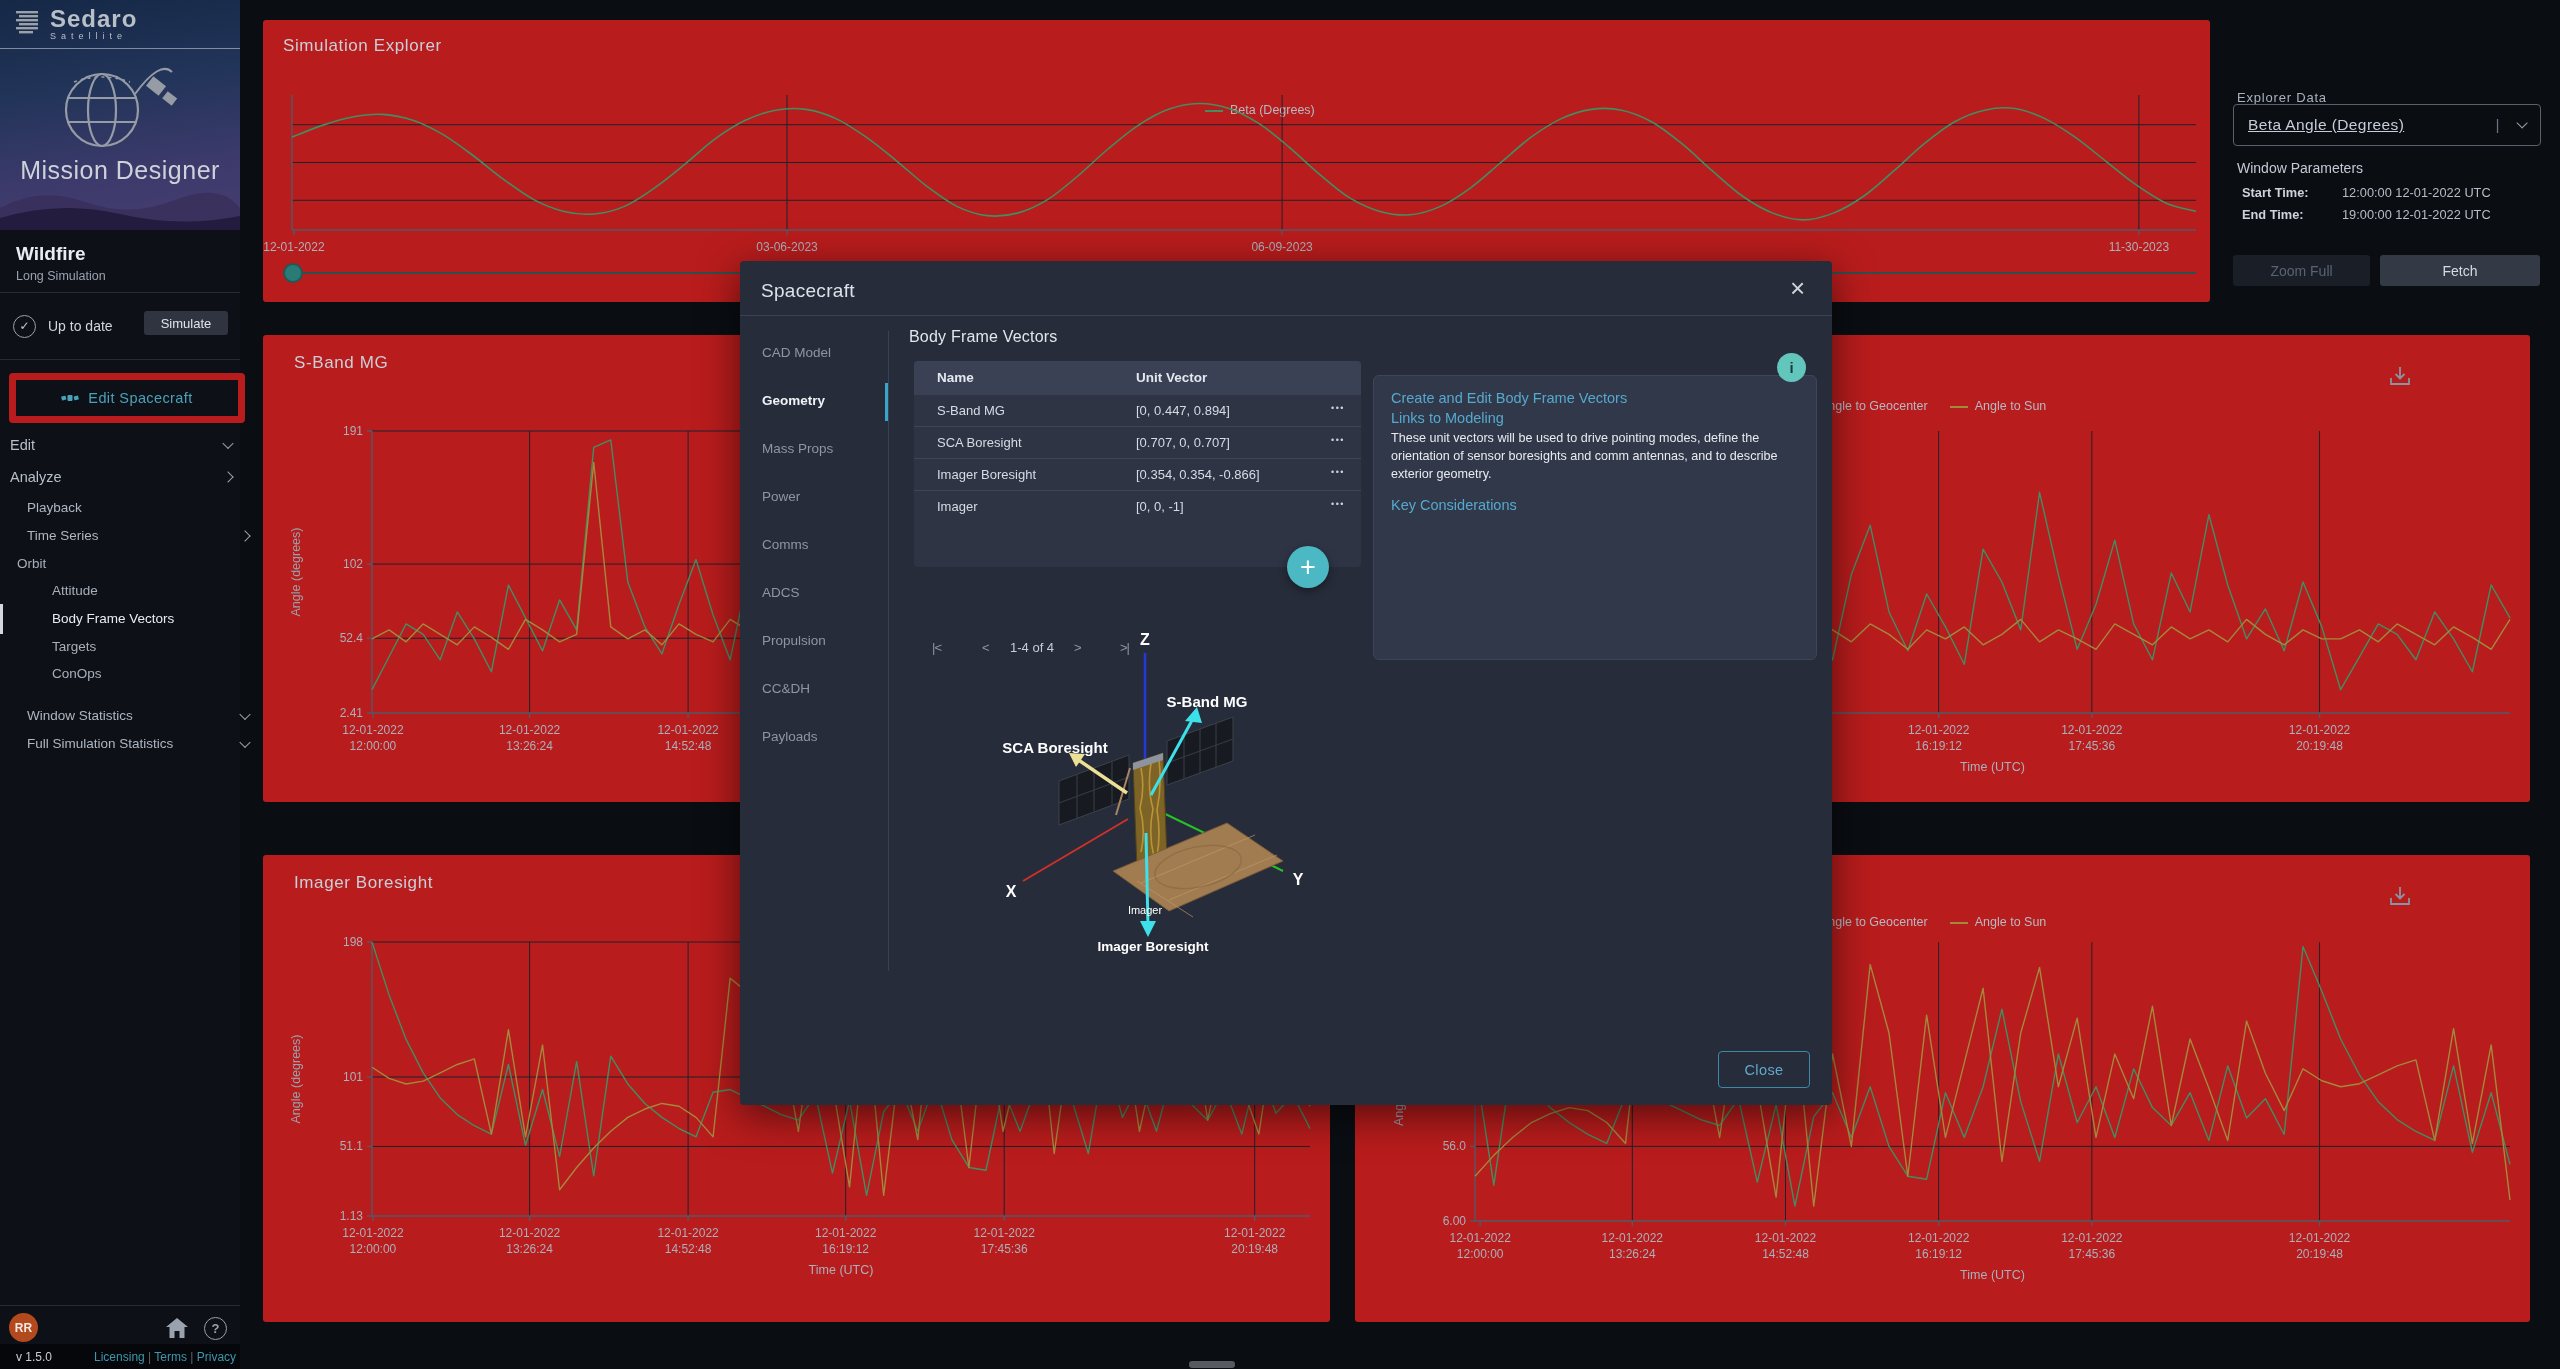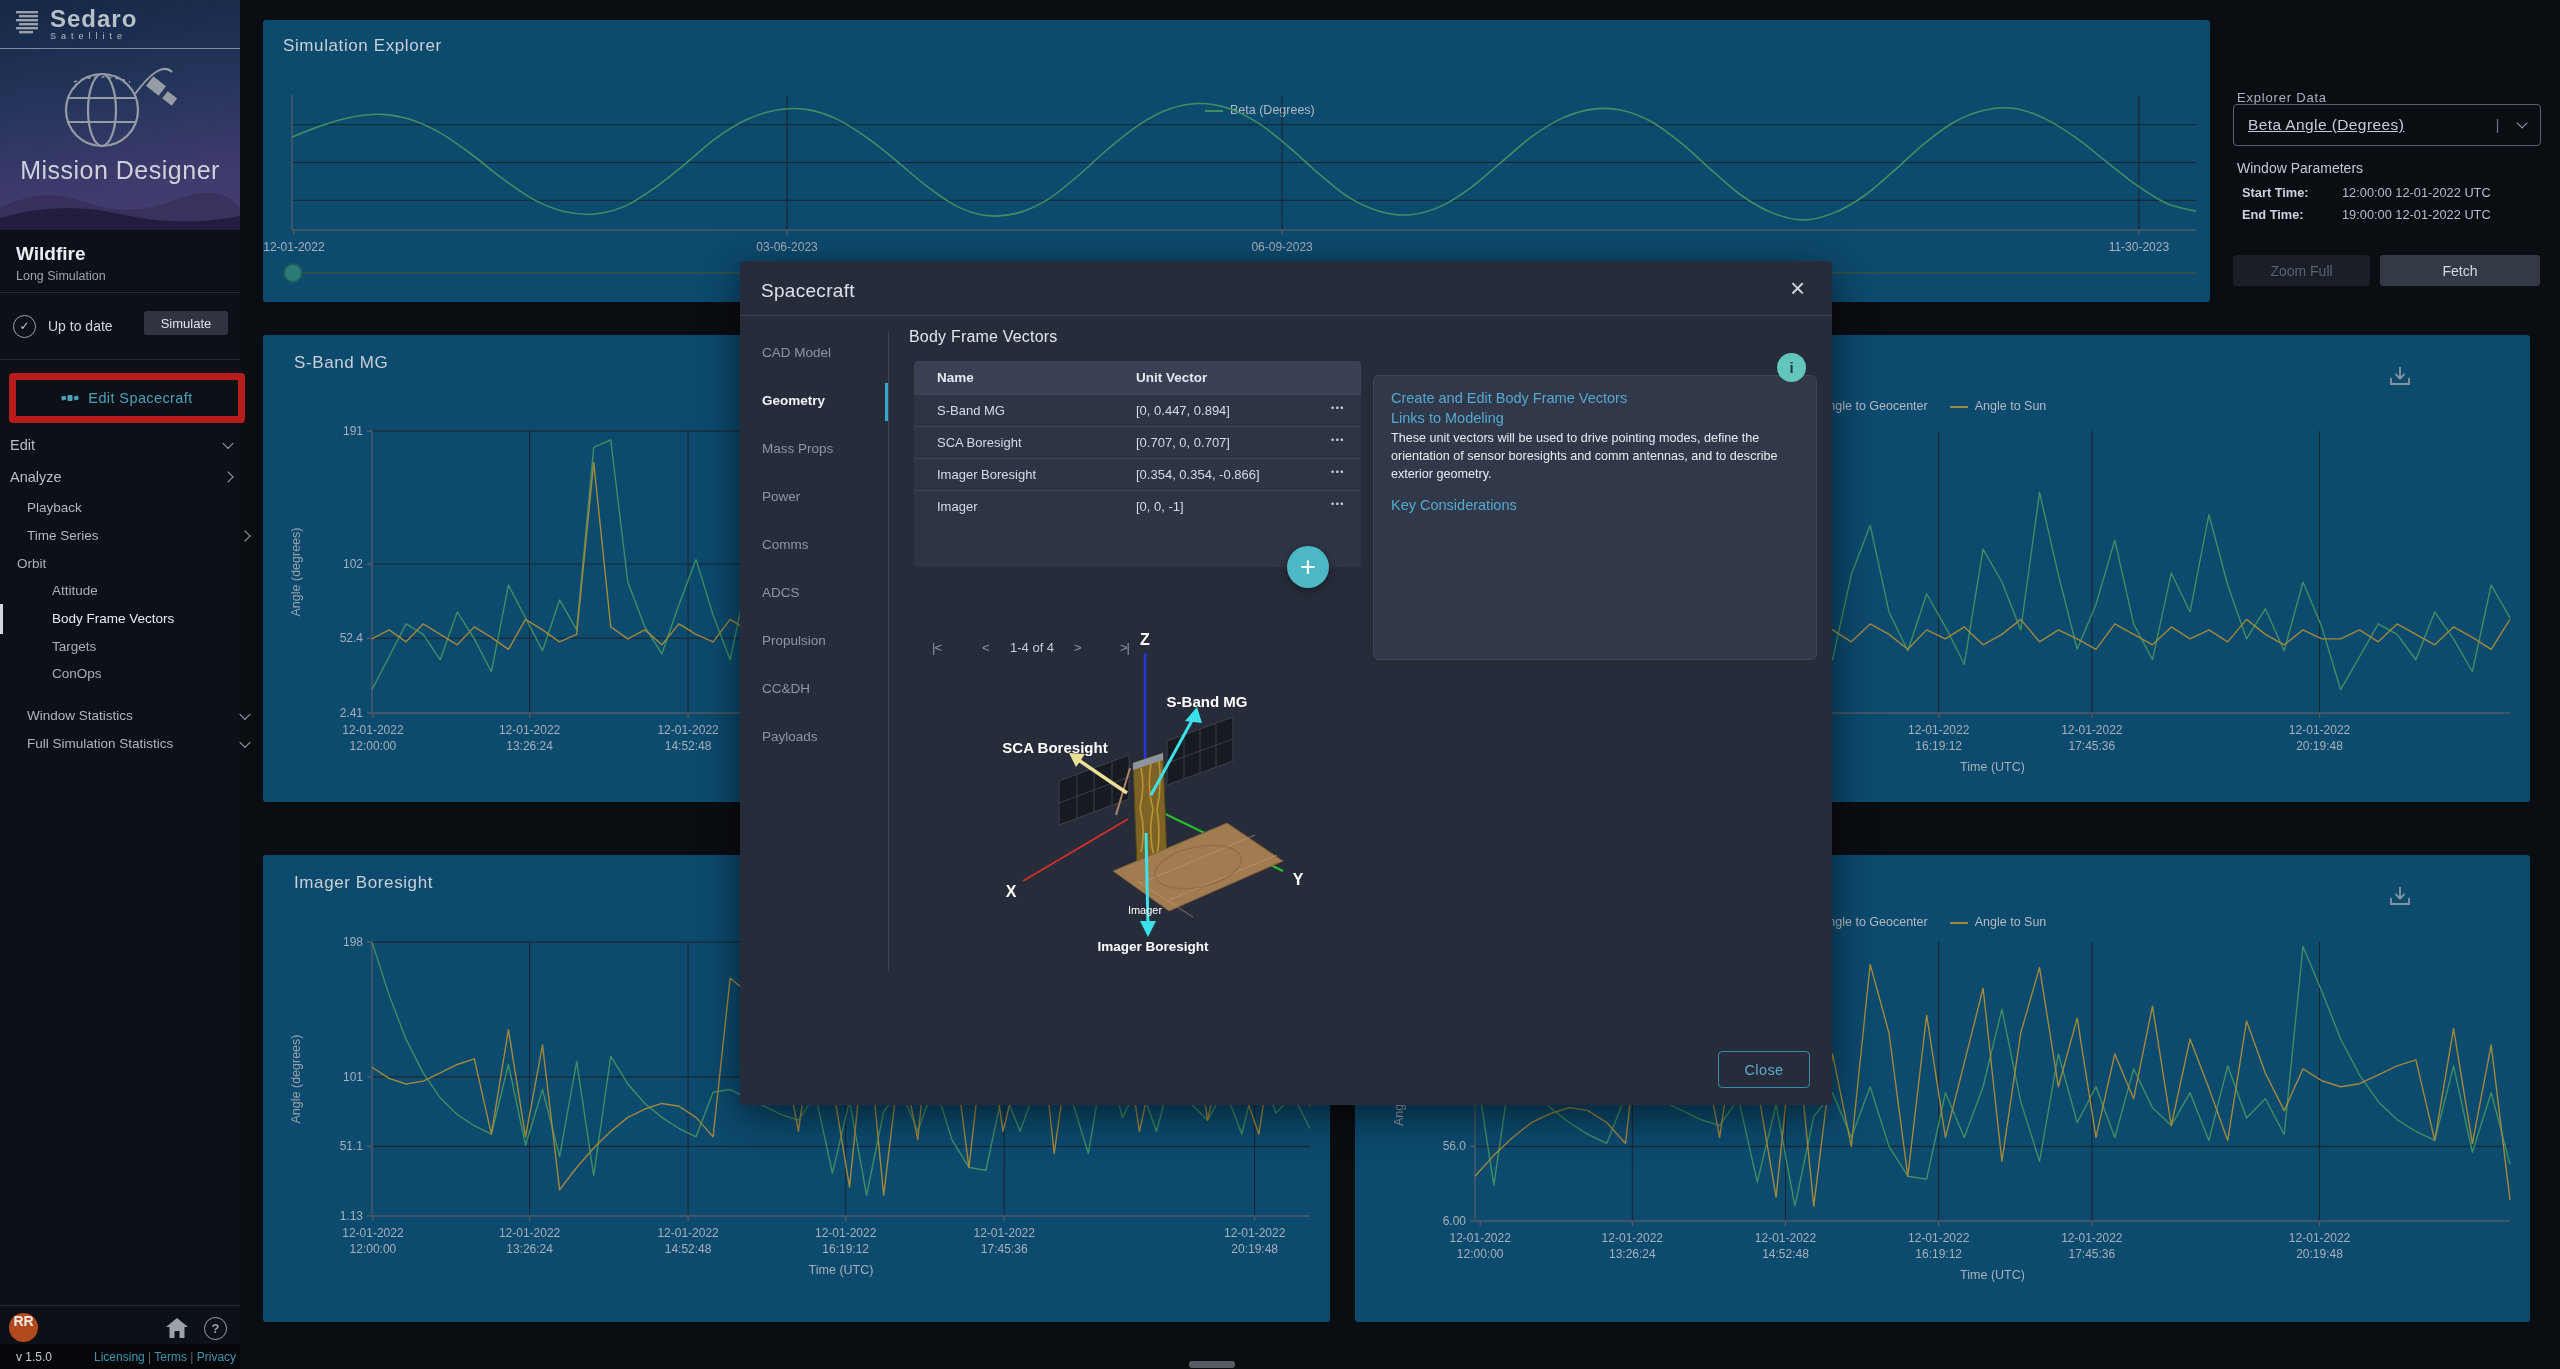--- a/index.html
+++ b/index.html
@@ -1,20 +1,20 @@
 <!DOCTYPE html>
 <html><head>
 <meta charset="utf-8">
 <style>
   html,body{margin:0;padding:0;background:#07090d;}
   body{width:2560px;height:1369px;position:relative;overflow:hidden;
        font-family:"Liberation Sans","DejaVu Sans",sans-serif;color:#c7cdd6;}
   
   #stage{position:absolute;inset:0;background:#0a0d12;}
-  .panel{position:absolute;background:#0c4a6e;border-radius:3px;overflow:hidden;}
+  .panel{position:absolute;background:#b91c1c;border-radius:3px;overflow:hidden;}
   .panel-title{position:absolute;left:31px;top:18px;font-size:17px;letter-spacing:.6px;color:#c9cfd8;}
   .legend{position:absolute;display:flex;gap:22px;align-items:center;font-size:12.5px;color:#b3bac4;}
   .legend .dash{display:inline-block;width:18px;height:0;border-top:2.5px solid;margin-right:7px;vertical-align:middle;}
   svg.chart{position:absolute;left:0;top:0;}
   
   #sidebar{position:absolute;left:0;top:0;width:240px;height:1369px;background:#0d1016;z-index:20;}
   #brand-block{position:absolute;left:0;top:0;width:240px;height:230px;
       background:linear-gradient(172deg,#152846 0%,#223459 38%,#3c3a6b 72%,#473d72 100%);}
   #brand-row{position:absolute;left:14px;top:8px;display:flex;align-items:flex-start;gap:6px;}
   .brand-word{font-size:24px;font-weight:bold;letter-spacing:1px;color:#b9bfc7;line-height:22px;}
@@ -34,21 +34,21 @@
   .nav-item{position:absolute;left:0;width:240px;height:26px;line-height:26px;font-size:14px;color:#aeb6c2;}
   .nav-item.lvl0{padding-left:10px;font-size:14.5px;color:#b7bfca;}
   .nav-item.lvl1{padding-left:27px;font-size:13.5px;}
   .nav-item.lvl2{padding-left:52px;font-size:13.5px;color:#a7afbb;}
   .nav-item.sel{color:#e8ecf2;}
   .chev{position:absolute;right:18px;top:50%;width:7px;height:7px;border-right:1.6px solid #97a0ac;border-bottom:1.6px solid #97a0ac;}
   .chev.down{transform:translateY(-70%) rotate(45deg);}
   .chev.right{transform:translateY(-50%) rotate(-45deg);}
   #sel-bar{position:absolute;left:0;top:604px;width:3px;height:30px;background:#d3d8df;}
   #avatar{position:absolute;left:9px;top:1313px;width:29px;height:29px;border-radius:50%;background:#b34a1e;
-      display:flex;justify-content:center;font-size:14px;font-weight:bold;color:#f2e9e4;}
+      display:flex;align-items:center;justify-content:center;font-size:12px;font-weight:bold;color:#f2e9e4;}
   #help-icon{position:absolute;left:204px;top:1317px;width:21px;height:21px;border:1.8px solid #99a2ad;border-radius:50%;
       display:flex;align-items:center;justify-content:center;font-size:13px;font-weight:bold;color:#99a2ad;}
   #side-footer{position:absolute;left:0;top:1344px;width:240px;height:25px;background:#05070a;display:flex;align-items:center;font-size:12px;}
   #side-footer .ver{color:#c9ced6;margin-left:16px;}
   #side-footer .links{margin-left:42px;color:#5c6570;}
   #side-footer .links a{color:#3f96ad;text-decoration:none;}
   
   #explorer-data-label{position:absolute;left:2237px;top:90px;font-size:13px;letter-spacing:.8px;color:#a9b2bf;}
   #explorer-select{position:absolute;left:2233px;top:104px;width:306px;height:40px;border:1px solid #59616f;border-radius:4px;
       display:flex;align-items:center;font-size:15.5px;color:#c6cdd8;letter-spacing:.4px;text-decoration:underline;}

